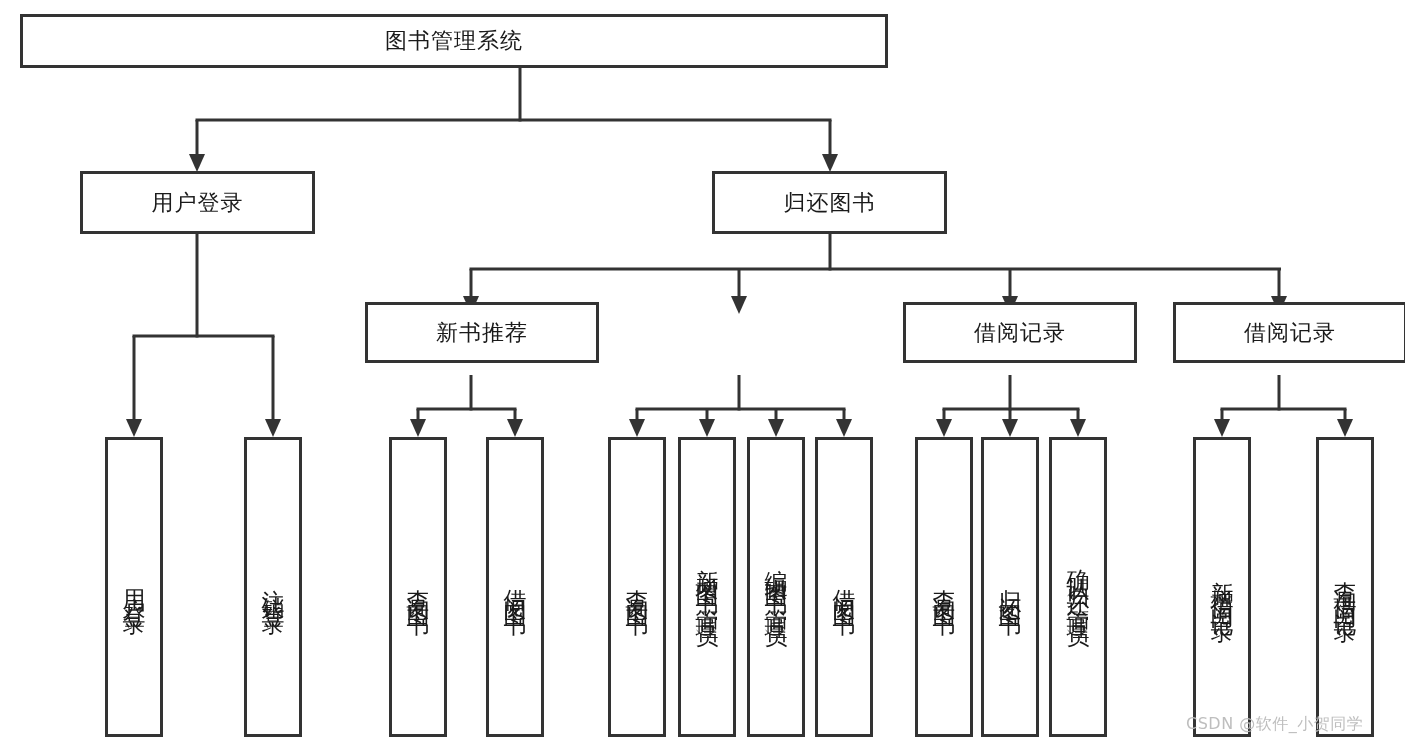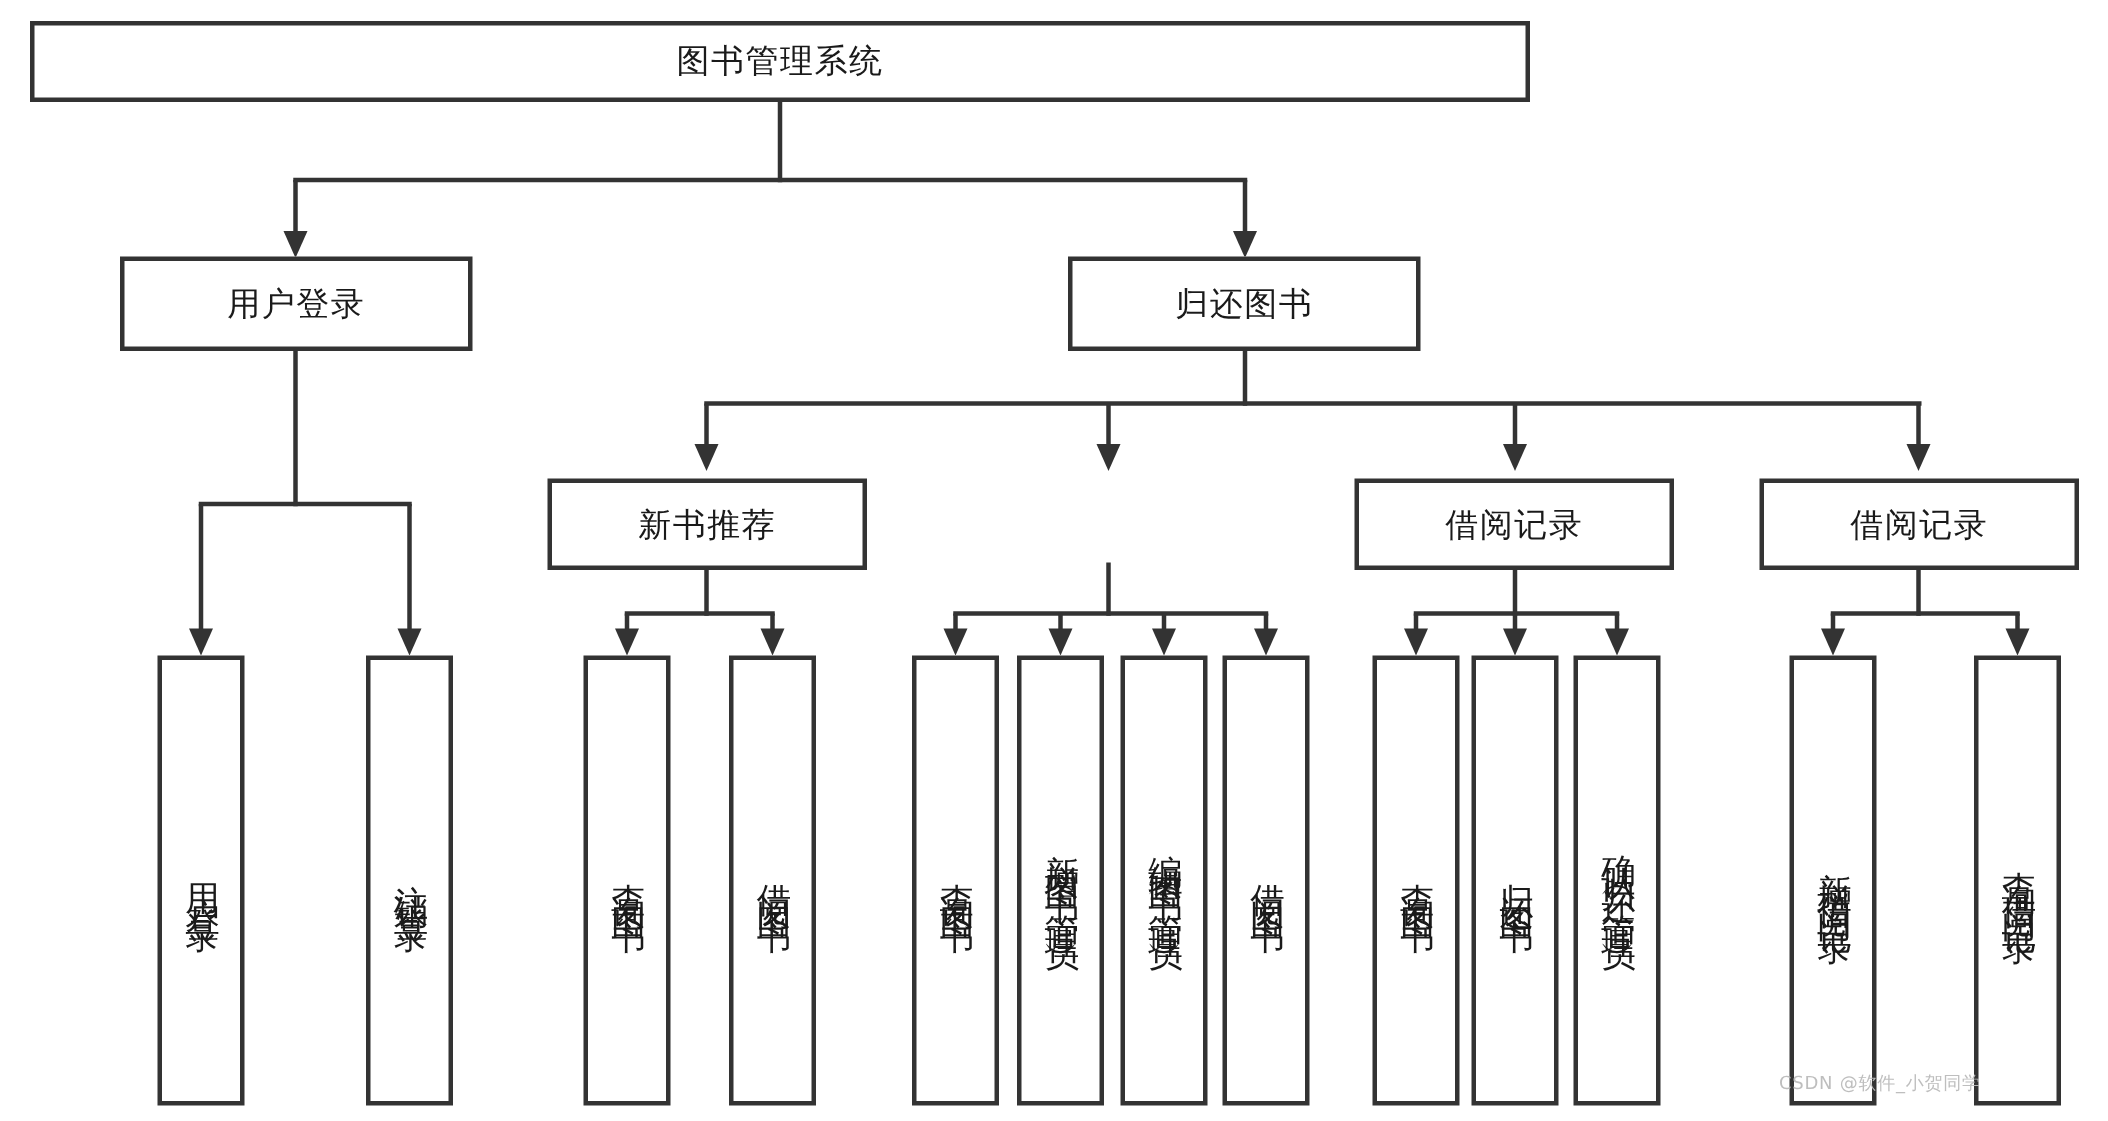--- a/index.html
+++ b/index.html
@@ -30,37 +30,37 @@
     display: flex;
     align-items: center;
     justify-content: center;
     color: #1a1a1a;
   }
   .node.h span {
     font-size: 22px;
     letter-spacing: 1px;
     white-space: nowrap;
   }
-  .node.root { left: 20px; top: 14px; width: 1000px; height: 54px; }
+  .node.root { left: 20px; top: 14px; width: 868px; height: 54px; }
   .node.lvl2 { top: 171px; width: 235px; height: 63px; }
-  .node.lvl3 { top: 319px; width: 213px; height: 61px; }
+  .node.lvl3 { top: 302px; width: 234px; height: 61px; }
   .node.leaf { top: 437px; width: 58px; height: 300px; }
   .node.leaf span {
     writing-mode: vertical-rl;
     text-orientation: mixed;
     font-size: 23px;
     letter-spacing: 8px;
     line-height: 1;
     white-space: nowrap;
   }
   #watermark {
     position: absolute;
     left: 1186px;
     top: 714px;
-    font-size: 12px;
+    font-size: 16px;
     color: rgba(186, 186, 186, 0.95);
     white-space: nowrap;
     z-index: 10;
     letter-spacing: 0.5px;
   }
 </style>
 </head>
 <body>
 
 <div id="stage">

